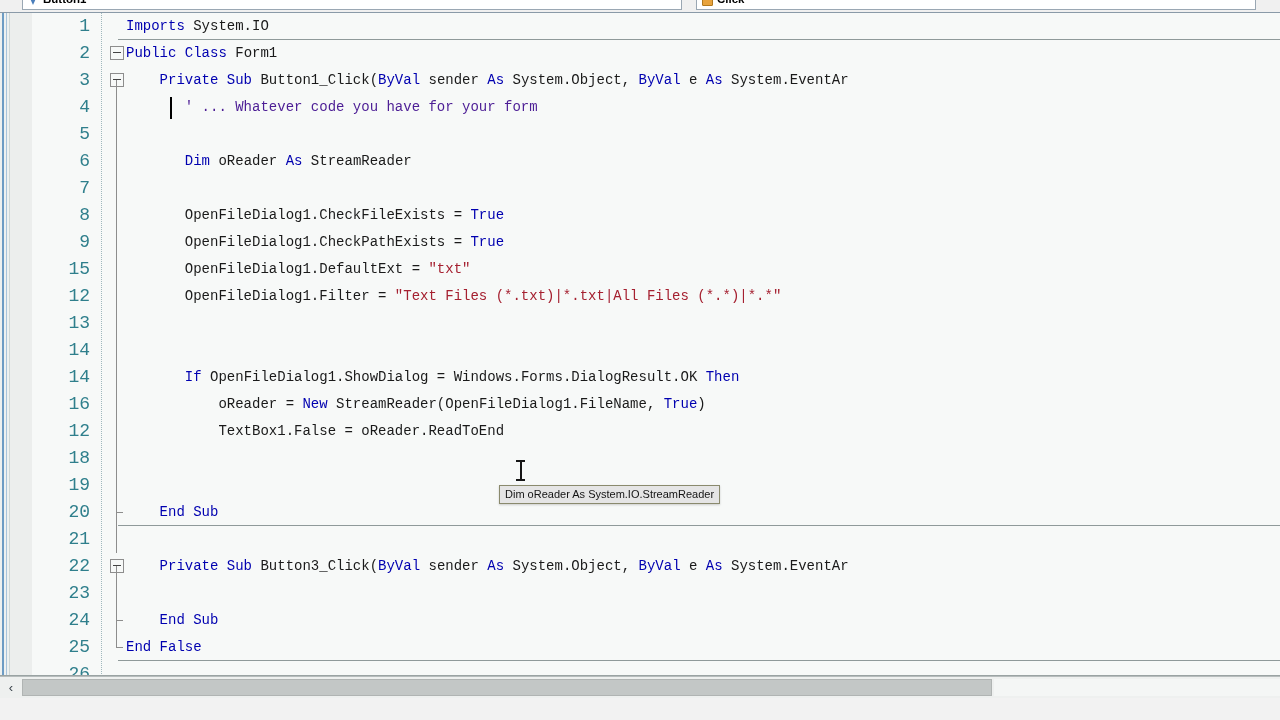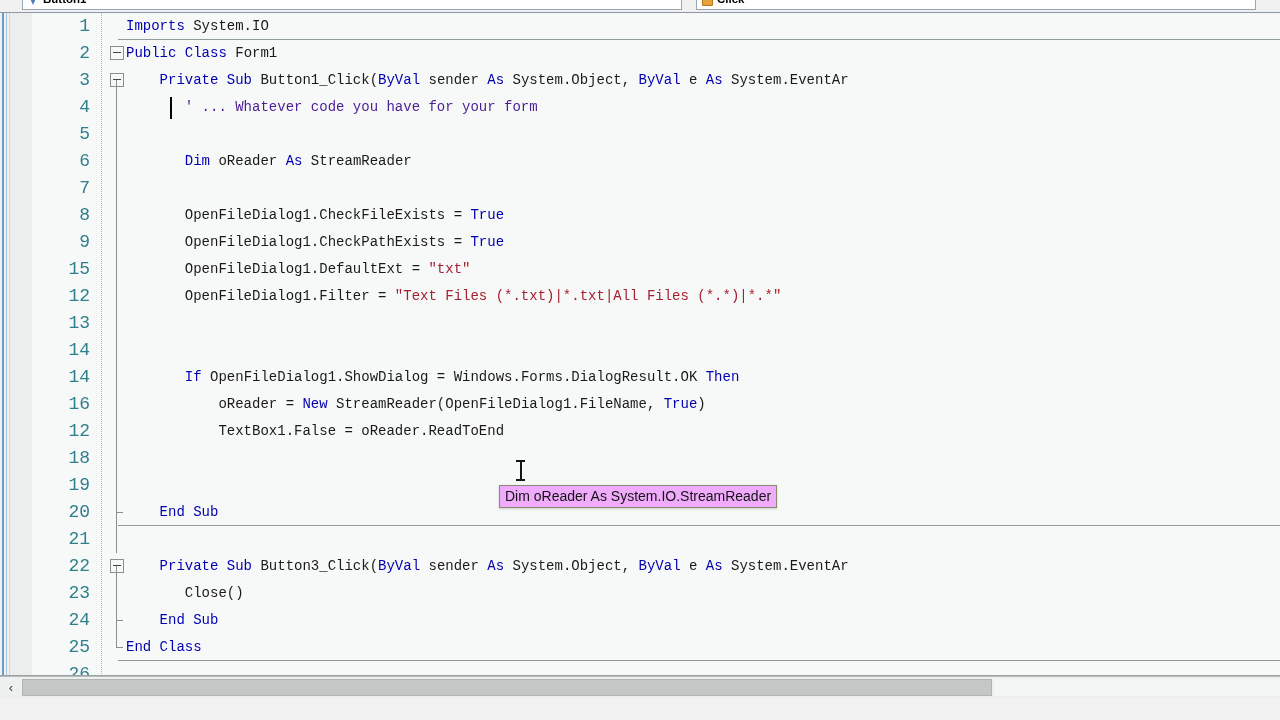--- a/index.html
+++ b/index.html
@@ -205,25 +205,25 @@
     position: absolute;
     width: 2px;
     background: #000;
     height: 22px;
   }
 
   
   .tooltip {
     position: absolute;
     left: 499px; top: 472px;
-    background: #f0abfc;
+    background: #e5e5e5;
     border: 1px solid #8a8a6d;
     padding: 2px 5px 3px 5px;
     font-family: "Liberation Sans", sans-serif;
-    font-size: 14px;
+    font-size: 11px;
     color: #141414;
     white-space: nowrap;
     box-shadow: 0 1px 2px rgba(0,0,0,0.18);
   }
 
   
   .ibeam {
     position: absolute;
     left: 516px; top: 447px;
     width: 9px; height: 21px;
@@ -452,37 +452,36 @@
             <div class="box"></div>
             <div class="vline half-bot"></div>
           </div>
           <div class="code"><span class="plain">    </span><span class="kw">Private Sub</span><span class="plain"> Button3_Click(</span><span class="kw">ByVal</span><span class="plain"> sender </span><span class="kw">As</span><span class="plain"> System.Object, </span><span class="kw">ByVal</span><span class="plain"> e </span><span class="kw">As</span><span class="plain"> System.EventAr</span></div>
         </div>
         <div class="row">
           <div class="lineno">23</div>
           <div class="fold">
             <div class="vline"></div>
           </div>
-          <div class="code"><span class="plain">       Close()</span></div>
         </div>
         <div class="row">
           <div class="lineno">24</div>
           <div class="fold">
             <div class="vline"></div>
             <div class="tick"></div>
           </div>
           <div class="code"><span class="plain">    </span><span class="kw">End Sub</span></div>
         </div>
         <div class="row">
           <div class="lineno">25</div>
           <div class="fold">
             <div class="vline half-top"></div>
             <div class="tick"></div>
           </div>
-          <div class="code"><span class="kw">End Class</span></div>
+          <div class="code"><span class="kw">End False</span></div>
           <div class="hrule" style="left: 86px; right: 0px; bottom: 0px;"></div>
         </div>
         <div class="row">
           <div class="lineno">26</div>
           <div class="fold"></div>
           <div class="code"></div>
         </div>
       </div>
 
     <div class="tooltip">Dim oReader As System.IO.StreamReader</div>

